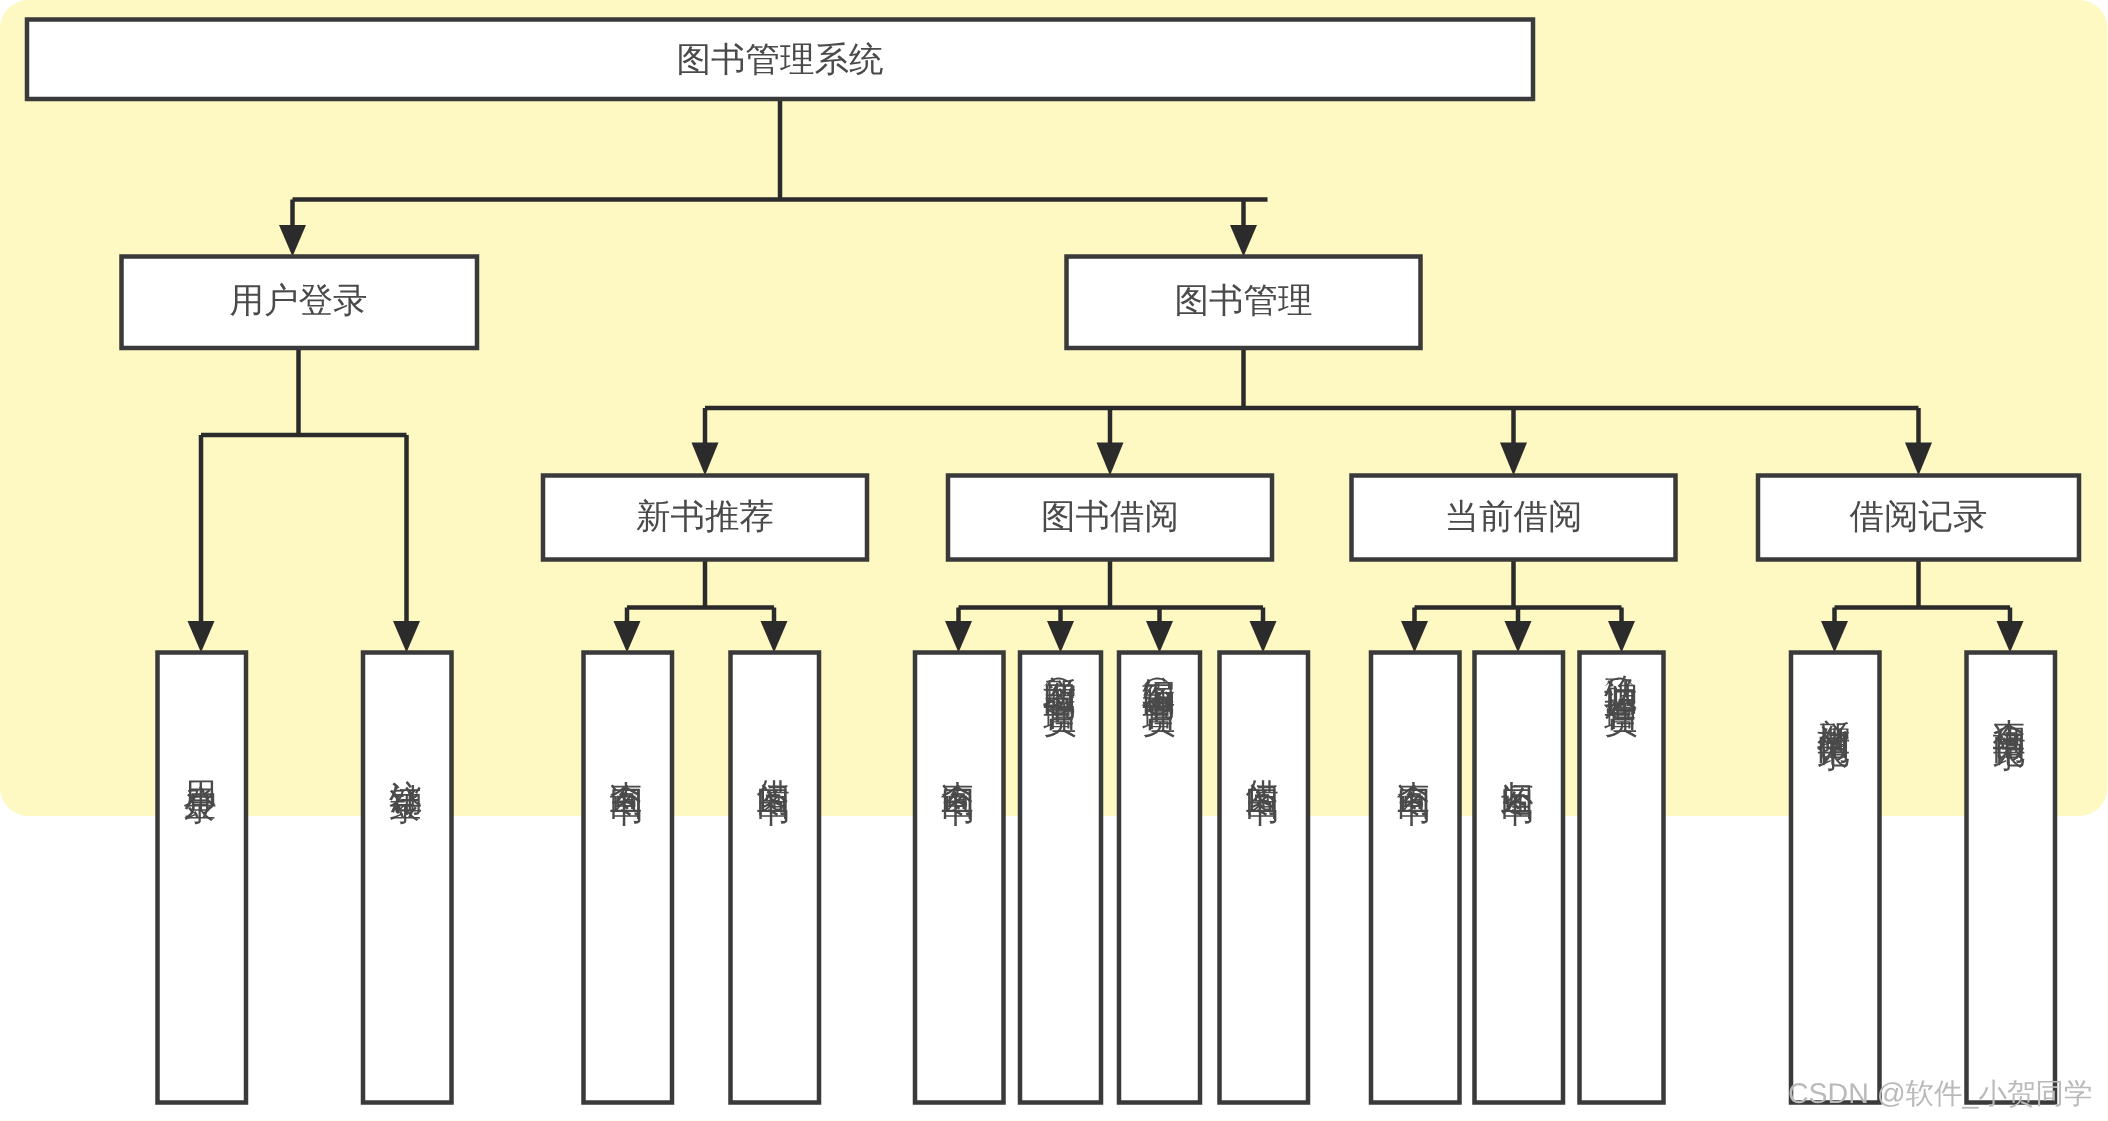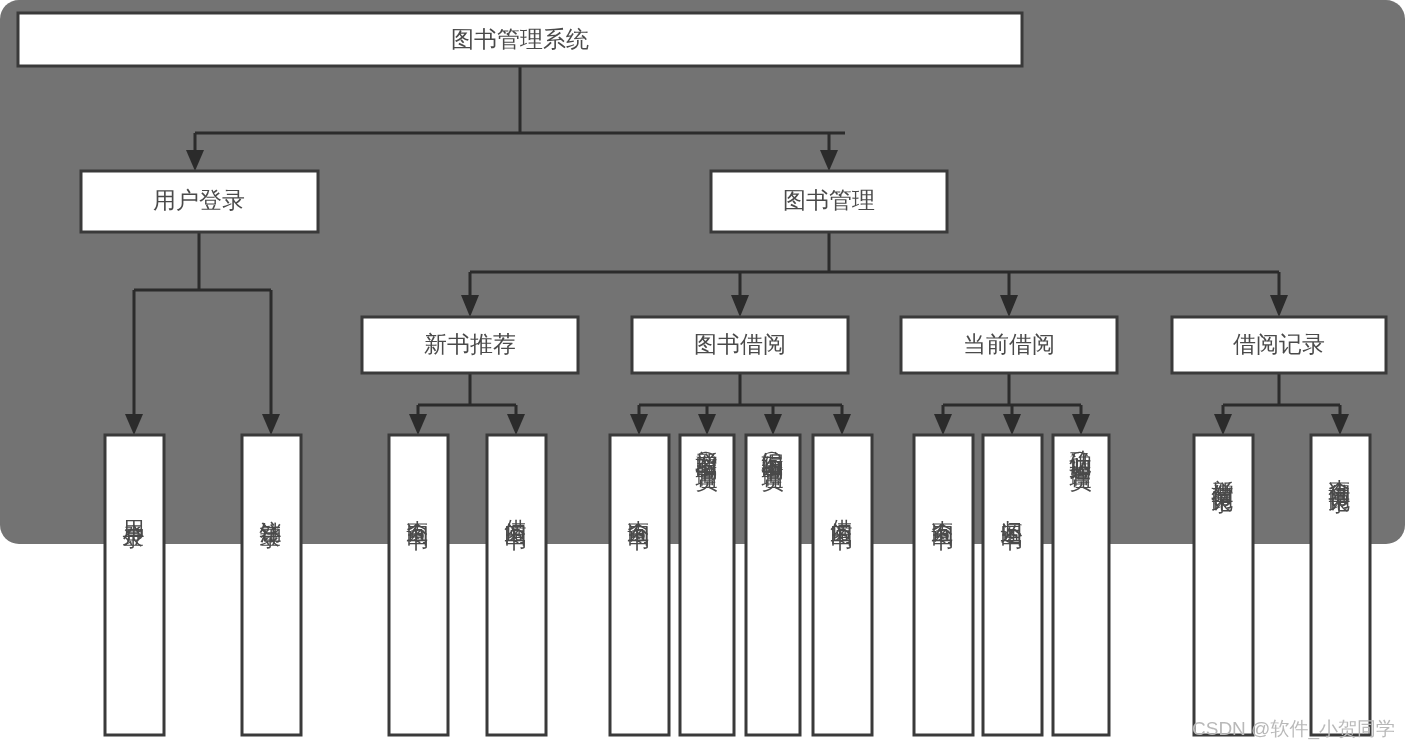--- a/index.html
+++ b/index.html
@@ -11,21 +11,21 @@
     width: 1405px;
     height: 747px;
     font-family: "Liberation Sans", "DejaVu Sans", sans-serif;
     overflow: hidden;
     position: relative;
   }
   #diagram-root {
     position: relative;
     width: 1405px;
     height: 544px;
-    background: #737373;
+    background: #fef9c3;
     border-radius: 19px;
   }
   svg#flowchart {
     display: block;
     width: 1405px;
     height: 747px;
   }
   .node-box {
     fill: #ffffff;
     stroke: #3a3a3a;

